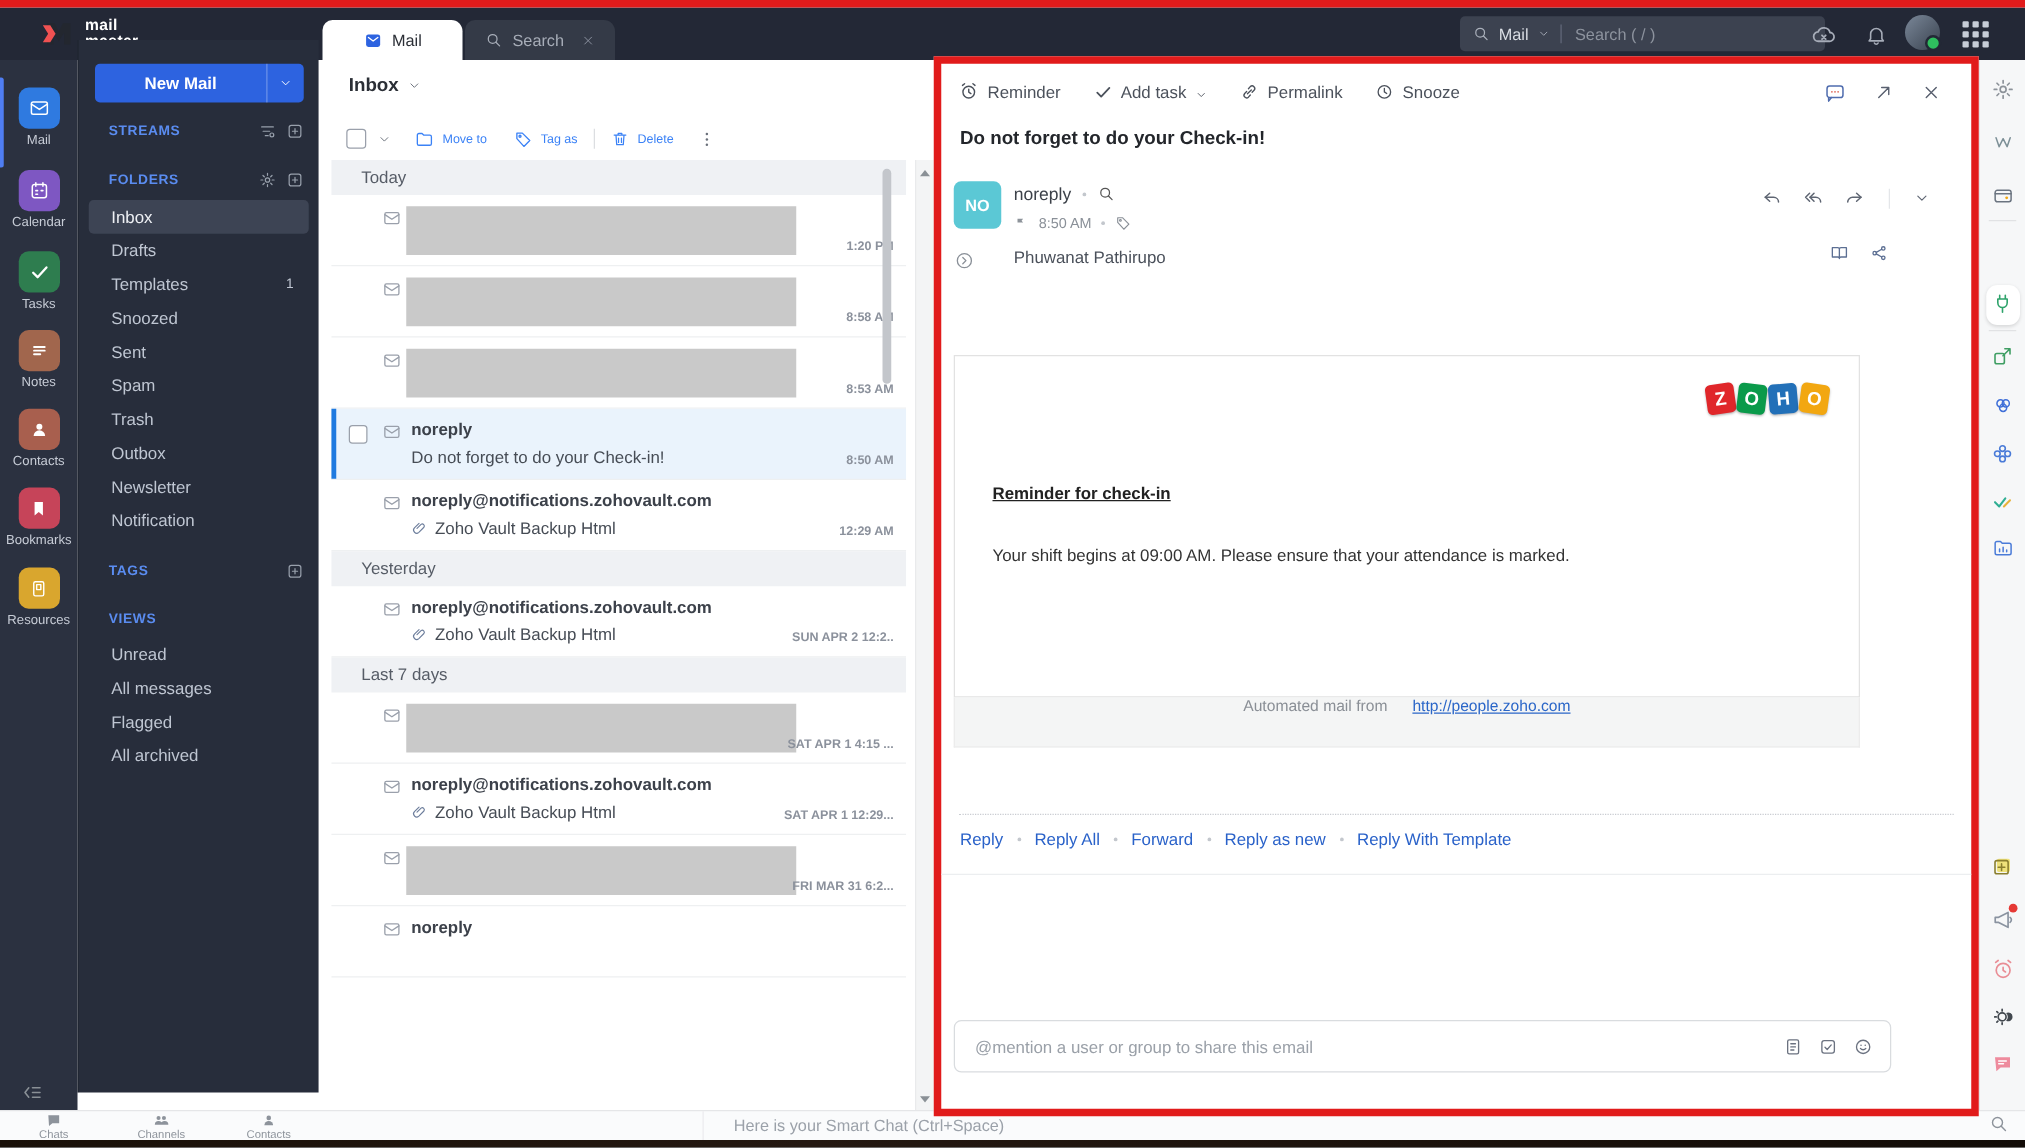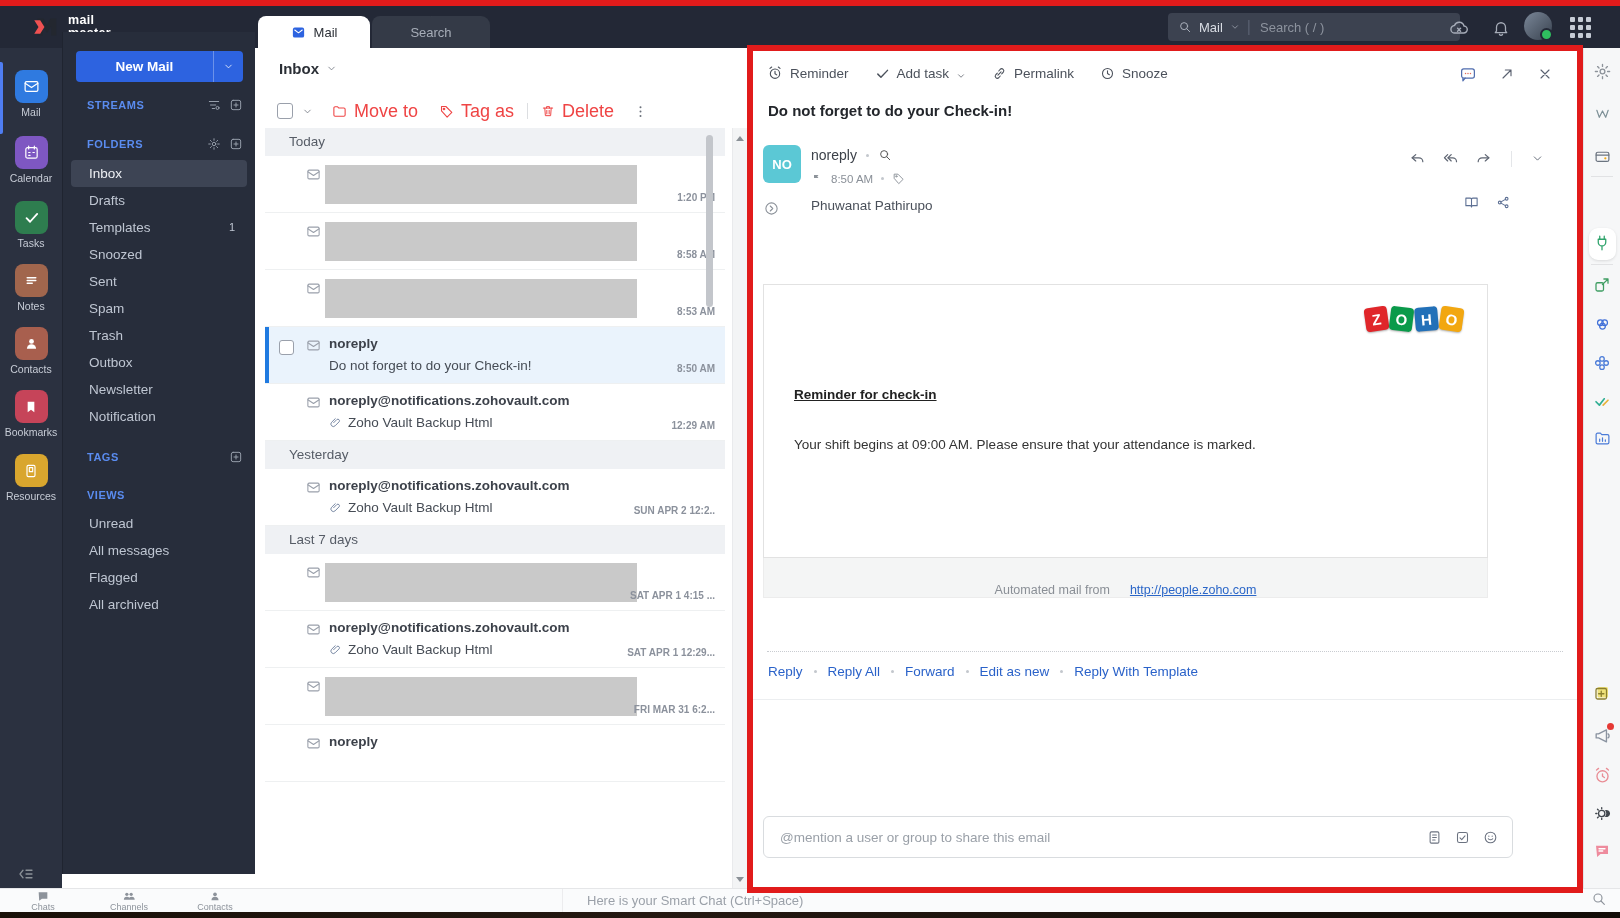--- a/index.html
+++ b/index.html
@@ -13,21 +13,21 @@
   #redline{left:0;top:0;width:1620px;height:6px;background:#e11b1b;z-index:9;}
   #reader{left:747px;top:45px;width:836px;height:848px;border:6px solid #e11b1b;background:#fff;z-index:5;box-sizing:border-box;}
 
   
   #topbar{left:0;top:6px;width:1620px;height:42px;background:#232836;}
   .logo-mark{left:30px;top:4px;}
   .logo-txt{left:68px;top:8px;color:#fff;font-size:12.5px;font-weight:700;line-height:13px;letter-spacing:.3px;}
   .tabs{left:258px;top:10px;height:32px;display:flex;gap:2px;}
   .tab{height:32px;border-radius:8px 9px 0 0;display:flex;align-items:center;justify-content:center;gap:8px;font-size:13px;padding:0 16px;}
   .tab.active{background:#fff;color:#2b2f36;min-width:80px;}
-  .tab.idle{background:#343a47;color:#a7adb8;min-width:86px;flex-direction:column;}
+  .tab.idle{background:#343a47;color:#a7adb8;min-width:86px;}
   .topsearch{left:1168px;top:7px;width:272px;height:28px;background:#3c4250;border-radius:4px;display:flex;align-items:center;gap:7px;padding:0 10px;color:#aab0bb;}
   .topsearch .scope{color:#d9dde4;font-size:13px;}
   .topsearch .bar{color:#596070;}
   .topsearch input{flex:1;background:transparent;border:none;outline:none;color:#cfd3da;font-size:13px;font-family:inherit;}
   .topsearch input::placeholder{color:#8d939e;}
   .tb-ic{color:#a6acb8;}
   .avatar{left:1524px;top:6px;width:28px;height:28px;border-radius:50%;background:linear-gradient(135deg,#7a8798,#39424f);}
   .avatar .dot{position:absolute;right:-1px;bottom:-1px;width:9px;height:9px;border-radius:50%;background:#2fbf5f;border:2px solid #232836;}
   .gridic{left:1570px;top:11px;display:grid;grid-template-columns:repeat(3,5px);grid-gap:3px;}
   .gridic span{width:5px;height:5px;background:#c6ccd6;border-radius:1px;}
@@ -48,21 +48,21 @@
   .sechead{position:absolute;left:24px;right:12px;display:flex;align-items:center;justify-content:space-between;color:#5a8cf0;font-size:11px;font-weight:700;letter-spacing:.5px;}
   .sechead .ics{display:flex;gap:8px;color:#98a0ac;}
   .flist{position:absolute;left:8px;right:8px;}
   .fitem{height:27px;line-height:27px;padding-left:18px;color:#bfc6d2;font-size:13.5px;border-radius:4px;position:relative;}
   .fitem.sel{background:#3d4454;color:#eef0f4;}
   .fitem .badge{position:absolute;right:12px;top:0;font-size:11px;color:#bfc6d2;}
 
   
   #listp{left:255px;top:48px;width:492px;height:842px;background:#fff;}
   .lp-title{position:absolute;left:24px;top:12px;font-size:15px;font-weight:700;color:#2b2f36;display:flex;align-items:center;gap:7px;}
-  .lp-tools{position:absolute;left:22px;top:50px;height:26px;display:flex;align-items:center;gap:9px;color:#ef4444;font-size:18px;justify-content:center;}
+  .lp-tools{position:absolute;left:22px;top:50px;height:26px;display:flex;align-items:center;gap:9px;color:#3b82f6;font-size:10px;justify-content:center;}
   .ck{width:14px;height:14px;border:1.4px solid #9aa0ab;border-radius:3px;}
   .tool{display:flex;align-items:center;gap:7px;}
   .vdiv{width:1px;height:16px;background:#dcdee1;margin:0 4px;}
   .lp-rows{position:absolute;left:10px;top:80px;width:460px;bottom:0;overflow:hidden;}
   .ghead{height:28px;line-height:28px;background:#eff1f4;color:#565c66;font-size:13.5px;padding-left:24px;}
   .mrow{height:56px;border-bottom:1px solid #eef0f1;position:relative;}
   .mrow .env{position:absolute;left:40px;top:11px;color:#9aa0ab;}
   .mrow .s1{position:absolute;left:64px;top:9px;font-size:13.5px;color:#3c414a;font-weight:600;white-space:nowrap;}
   .mrow .s2{position:absolute;left:64px;top:31px;font-size:13.5px;color:#464c55;display:flex;align-items:center;gap:6px;white-space:nowrap;}
   .mrow .tm{position:absolute;right:10px;bottom:9px;font-size:10px;color:#8b919c;font-weight:bold;}
@@ -92,21 +92,21 @@
   .r-bookshare{position:absolute;left:710px;top:144px;display:flex;gap:16px;color:#5c6f93;}
   .r-card{position:absolute;left:10px;top:233px;width:725px;height:274px;border:1px solid #e2e2e2;background:#fff;box-sizing:border-box;}
   .zlogo{position:absolute;right:24px;top:22px;display:flex;gap:2px;}
   .zt{width:23px;height:24px;border-radius:4px;color:#fff;font-weight:700;font-size:15px;display:flex;align-items:center;justify-content:center;box-shadow:0 1px 2px rgba(0,0,0,.3);}
   .zt:nth-child(1){background:#e0262a;transform:rotate(-8deg);}
   .zt:nth-child(2){background:#0a9a4a;transform:rotate(7deg);}
   .zt:nth-child(3){background:#2270b8;transform:rotate(-5deg);}
   .zt:nth-child(4){background:#f2a711;transform:rotate(8deg);}
   .r-bheading{position:absolute;left:30px;top:102px;font-size:13.5px;font-weight:700;color:#222;text-decoration:underline;}
   .r-btext{position:absolute;left:30px;top:152px;font-size:13.5px;color:#333;width:620px;}
-  .r-cfoot{position:absolute;left:10px;top:507px;width:725px;height:40px;background:#f4f5f5;display:flex;align-items:flex-end;justify-content:center;gap:20px;font-size:12.5px;color:#8a8f96;border:1px solid #ececec;border-top:none;box-sizing:border-box;}
+  .r-cfoot{position:absolute;left:10px;top:507px;width:725px;height:40px;background:#f4f5f5;display:flex;align-items:flex-start;justify-content:center;gap:20px;font-size:12.5px;color:#8a8f96;border:1px solid #ececec;border-top:none;box-sizing:border-box;}
   .r-cfoot a{color:#2a66c8;}
   .dotted{position:absolute;left:14px;top:600px;width:796px;border-top:1px dotted #c9ccd1;}
   .r-actions{position:absolute;left:15px;top:613px;display:flex;align-items:center;gap:11px;font-size:13.5px;color:#2a62c9;}
   .soliddiv{position:absolute;left:0;top:648px;width:824px;border-top:1px solid #eceef0;}
   .mention{position:absolute;left:10px;top:765px;width:750px;height:42px;border:1px solid #d9dcdf;border-radius:6px;display:flex;align-items:center;padding:0 14px;box-sizing:border-box;gap:13px;}
   .mention input{flex:1;border:none;outline:none;font-size:13.5px;font-family:inherit;color:#3c414a;}
   .mention input::placeholder{color:#9aa0a8;}
   .mention .mics{display:flex;gap:13px;color:#6b7280;}
 
   
@@ -631,21 +631,21 @@
     </div>
 
     <div class="dotted"></div>
     <div class="r-actions">
       <span>Reply</span>
         <span class="dot"></span>
       <span>Reply All</span>
         <span class="dot"></span>
       <span>Forward</span>
         <span class="dot"></span>
-      <span>Edit as new</span>
+      <span>Reply as new</span>
         <span class="dot"></span>
       <span>Reply With Template</span>
     </div>
     <div class="soliddiv"></div>
 
     <div class="mention">
       <input placeholder="@mention a user or group to share this email" style="">
       <span class="mics">
         <svg class="i" width="15" height="15" viewBox="0 0 24 24">
             <rect x="5" y="3" width="14" height="18" rx="2"></rect>

